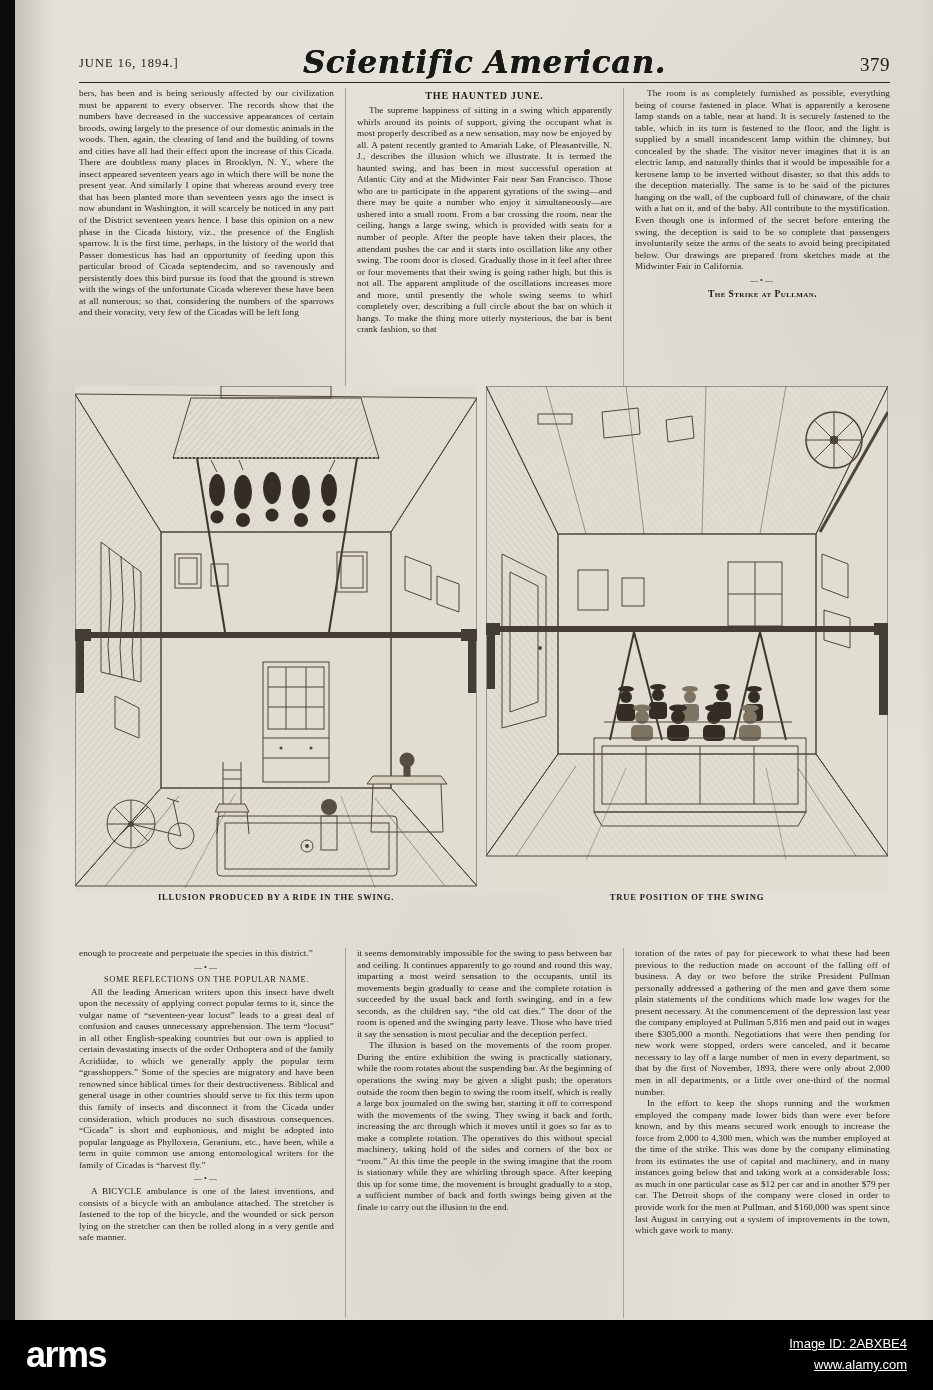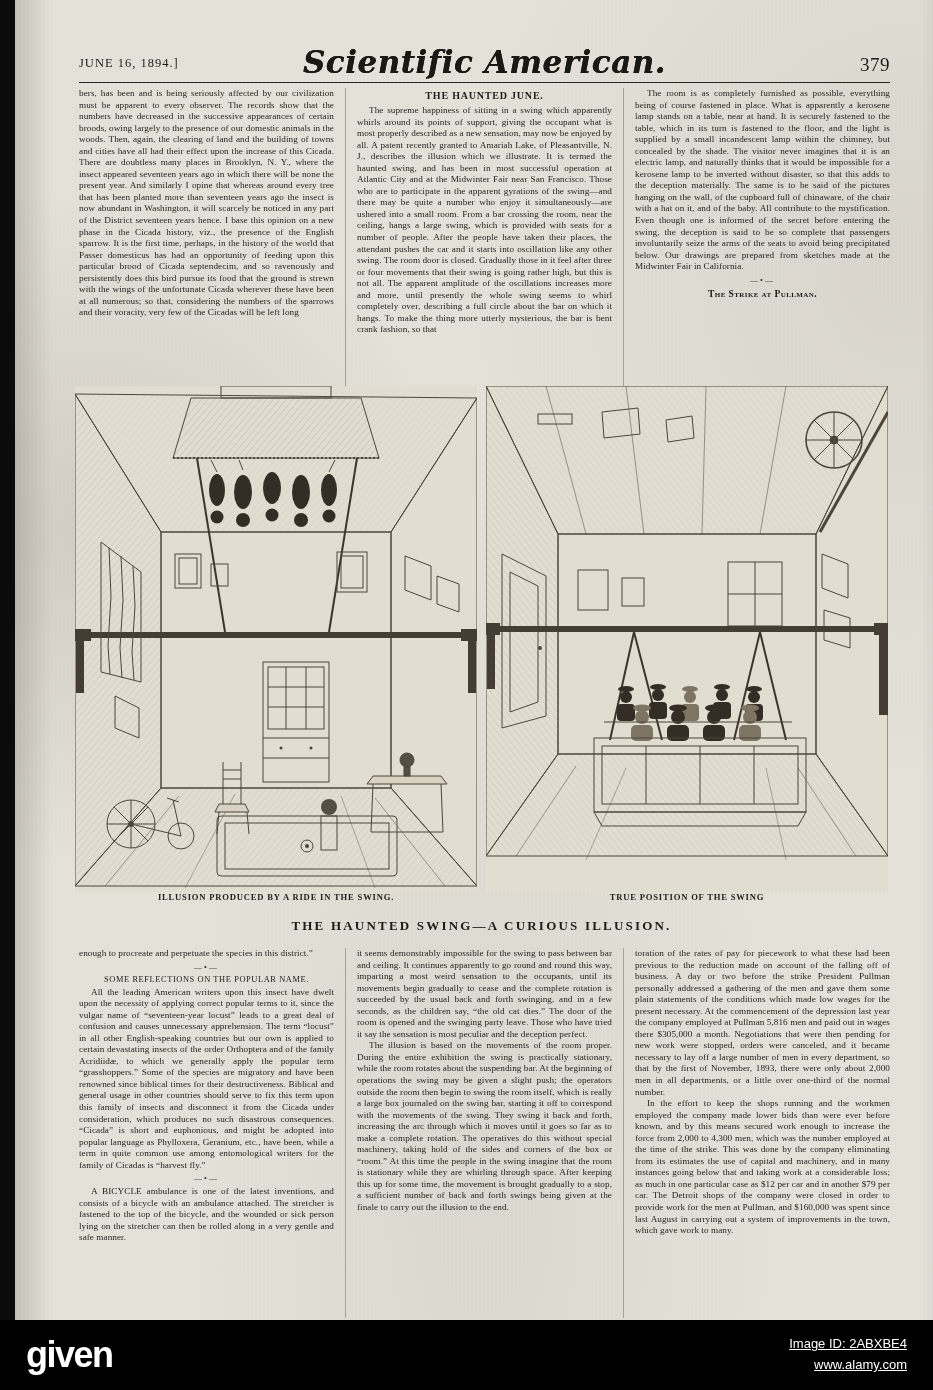--- a/index.html
+++ b/index.html
@@ -376,21 +376,20 @@
         </g>
 
         <line x1="30" y1="470" x2="90" y2="380" class="eng" opacity="0.5"></line>
         <line x1="100" y1="474" x2="140" y2="382" class="eng" opacity="0.4"></line>
         <line x1="300" y1="474" x2="280" y2="382" class="eng" opacity="0.4"></line>
         <line x1="370" y1="470" x2="312" y2="382" class="eng" opacity="0.5"></line>
       </svg>
       <figcaption class="fig-caption">TRUE POSITION OF THE SWING</figcaption>
     </figure>
 
-    <div class="main-caption">THE HAUNTED SWING—A CURIOUS ILLUSION.</div>
   </div>
 
   <div class="cols bottom">
     <div class="col">
       <p class="body-text">enough to procreate and perpetuate the species in this district.”</p>
       <div class="ornament">―•―</div>
       <h5 class="small-head">SOME REFLECTIONS ON THE POPULAR NAME.</h5>
       <p class="body-text indent">All the leading American writers upon this insect have dwelt upon the necessity of applying correct popular terms to it, since the vulgar name of “seventeen-year locust” leads to a great deal of confusion and causes unnecessary apprehension. The term “locust” in all other English-speaking countries but our own is applied to certain devastating insects of the order Orthoptera and of the family Acridiidæ, to which we generally apply the popular term “grasshoppers.” Some of the species are migratory and have been renowned since biblical times for their destructiveness. Biblical and general usage in other countries should serve to fix this term upon this family of insects and disconnect it from the Cicada under consideration, which produces no such disastrous consequences. “Cicada” is short and euphonious, and might be adopted into popular language as Phylloxera, Geranium, etc., have been, while a term in quite common use among entomological writers for the family of Cicadas is “harvest fly.”</p>
       <div class="ornament">―•―</div>
       <p class="body-text indent">A BICYCLE ambulance is one of the latest inventions, and consists of a bicycle with an ambulance attached. The stretcher is fastened to the top of the bicycle, and the wounded or sick person lying on the stretcher can then be rolled along in a very gentle and safe manner.</p>
@@ -401,18 +400,18 @@
     </div>
     <div class="col">
       <p class="body-text">toration of the rates of pay for piecework to what these had been previous to the reduction made on account of the falling off of business. A day or two before the strike President Pullman personally addressed a gathering of the men and gave them some plain statements of the conditions which made low wages for the present necessary. At the commencement of the depression last year the company employed at Pullman 5,816 men and paid out in wages there $305,000 a month. Negotiations that were then pending for new work were stopped, orders were canceled, and it became necessary to lay off a large number of men in every department, so that by the first of November, 1893, there were only about 2,000 men in all departments, or a little over one-third of the normal number.</p>
       <p class="body-text indent">In the effort to keep the shops running and the workmen employed the company made lower bids than were ever before known, and by this means secured work enough to increase the force from 2,000 to 4,300 men, which was the number employed at the time of the strike. This was done by the company eliminating from its estimates the use of capital and machinery, and in many instances going below that and taking work at a considerable loss; as much in one particular case as $12 per car and in another $79 per car. The Detroit shops of the company were closed in order to provide work for the men at Pullman, and $160,000 was spent since last August in carrying out a system of improvements in the town, which gave work to many.</p>
     </div>
   </div>
 
 </div>
 
 <div class="alamy-bar">
-  <span class="alamy-logo">given</span>
+  <span class="alamy-logo">arms</span>
   <div class="alamy-meta">
     <div>Image ID: 2ABXBE4</div>
     <div>www.alamy.com</div>
   </div>
 </div>
 
 </body></html>

